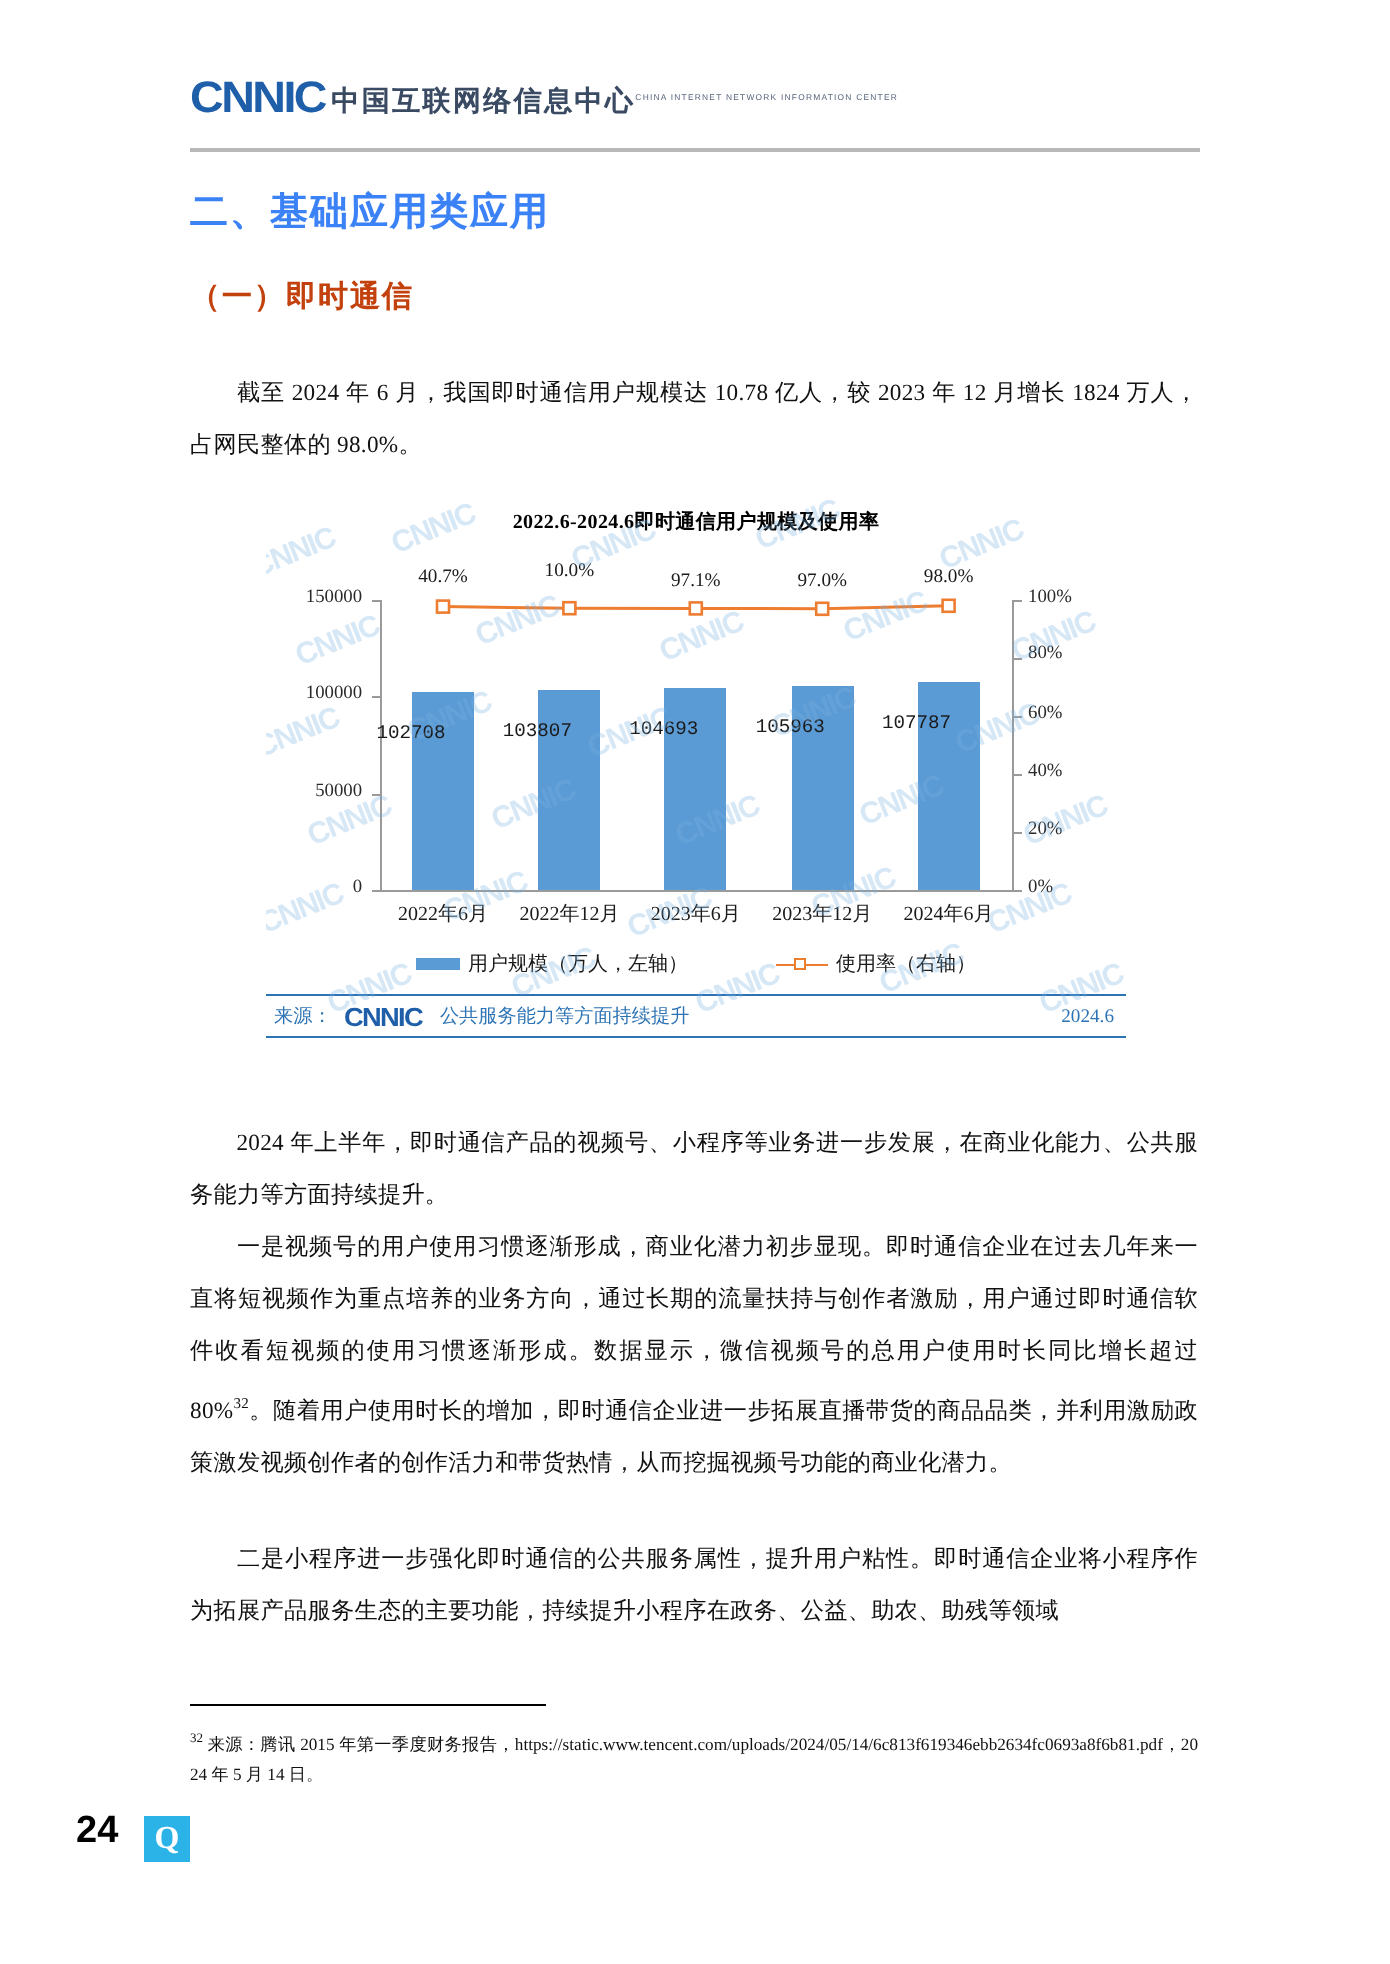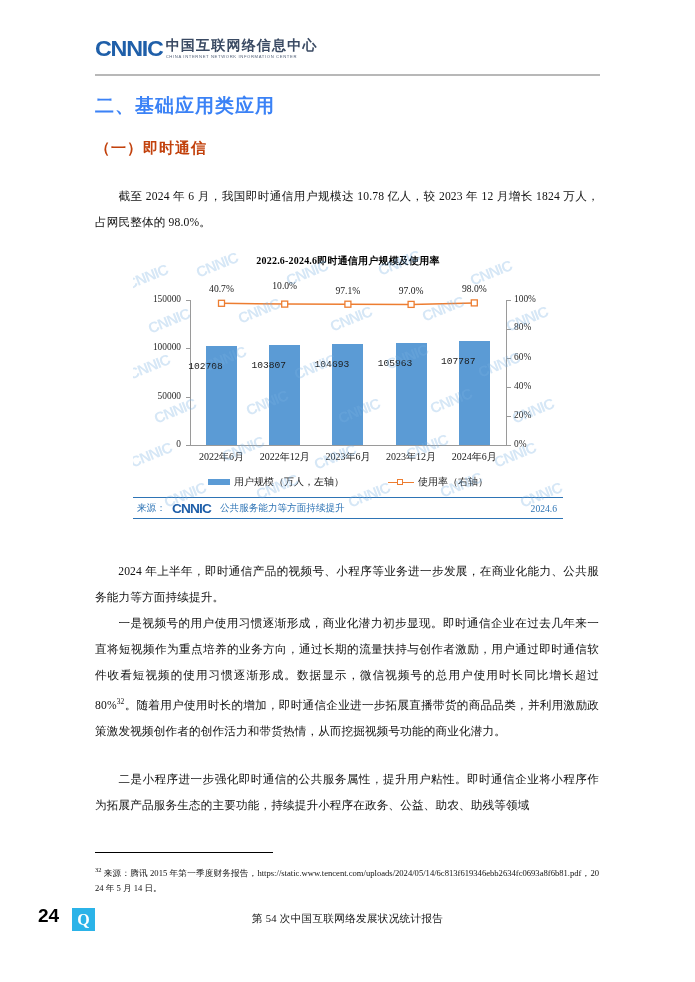--- a/index.html
+++ b/index.html
@@ -38,21 +38,21 @@
     font-weight: 700;
     font-size: 22px;
     letter-spacing: -1.2px;
     color: #1F5FA9;
     line-height: 1;
     transform: scaleX(1.06);
     transform-origin: left bottom;
   }
   .cnnic-cn {
     display: flex;
-    flex-direction: column;
+    flex-direction: row;
     line-height: 1;
     padding-bottom: 1px;
   }
   .cnnic-cn-main {
     font-family: "Liberation Serif", serif;
     font-size: 14px;
     font-weight: 700;
     color: #3a4a63;
     letter-spacing: 1.2px;
   }
@@ -558,15 +558,14 @@
 
   <div class="fn-rule"></div>
   <div class="footnote">
     <sup>32</sup><span> 来源：腾讯 2015 年第一季度财务报告，</span><span class="url">https://static.www.tencent.com/uploads/2024/05/14/6c813f619346ebb2634fc0693a8f6b81.pdf</span><span>，2024 年 5 月 14 日。</span>
   </div>
 
   <div class="pg-num">24</div>
   <div class="footer-logo">
     <span class="glyph">Q</span>
   </div>
-  <div class="footer-text">第 54 次中国互联网络发展状况统计报告</div>
 
 </div>
 
 </body></html>

